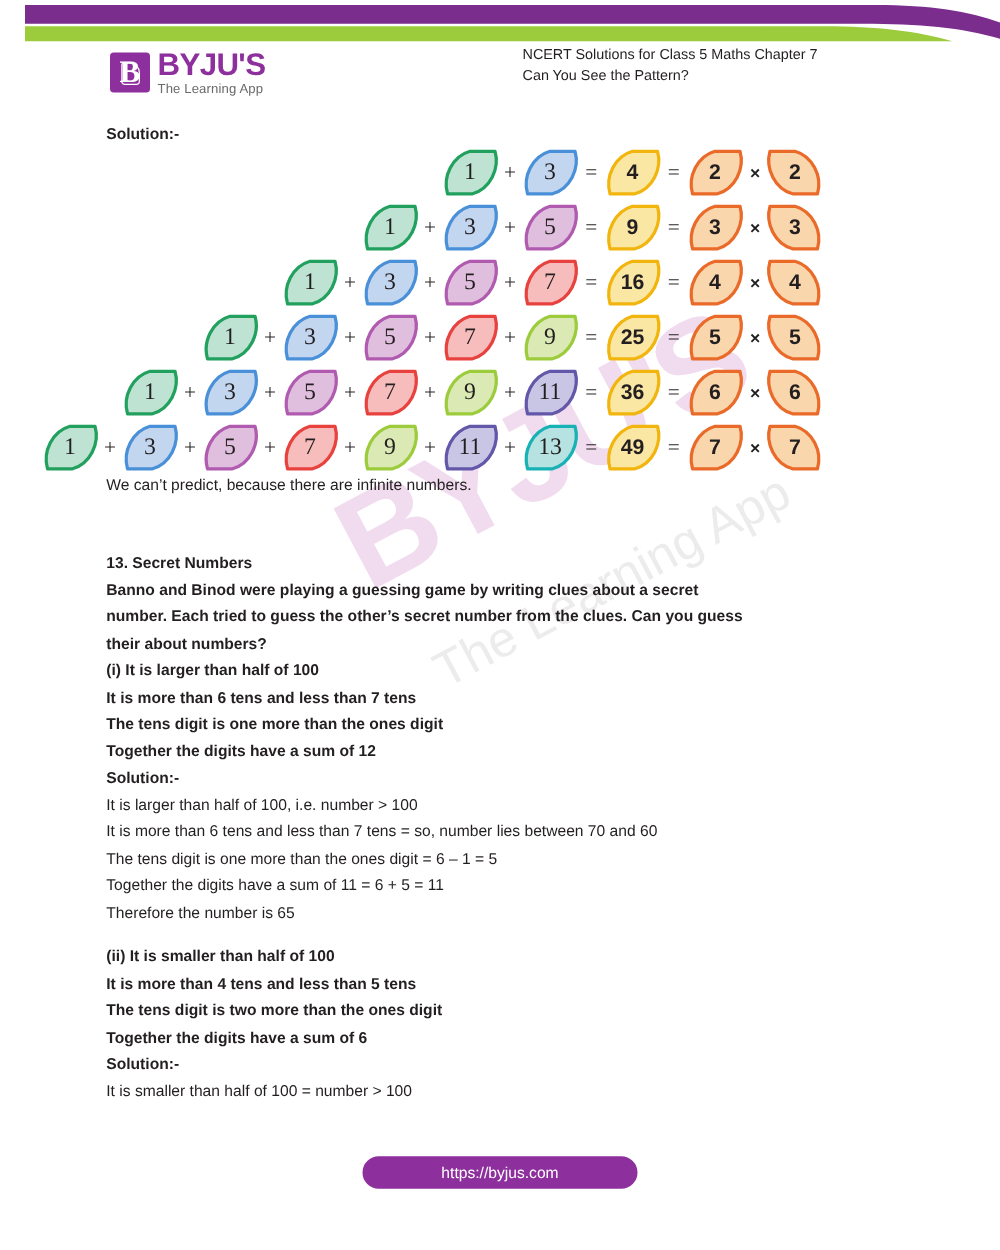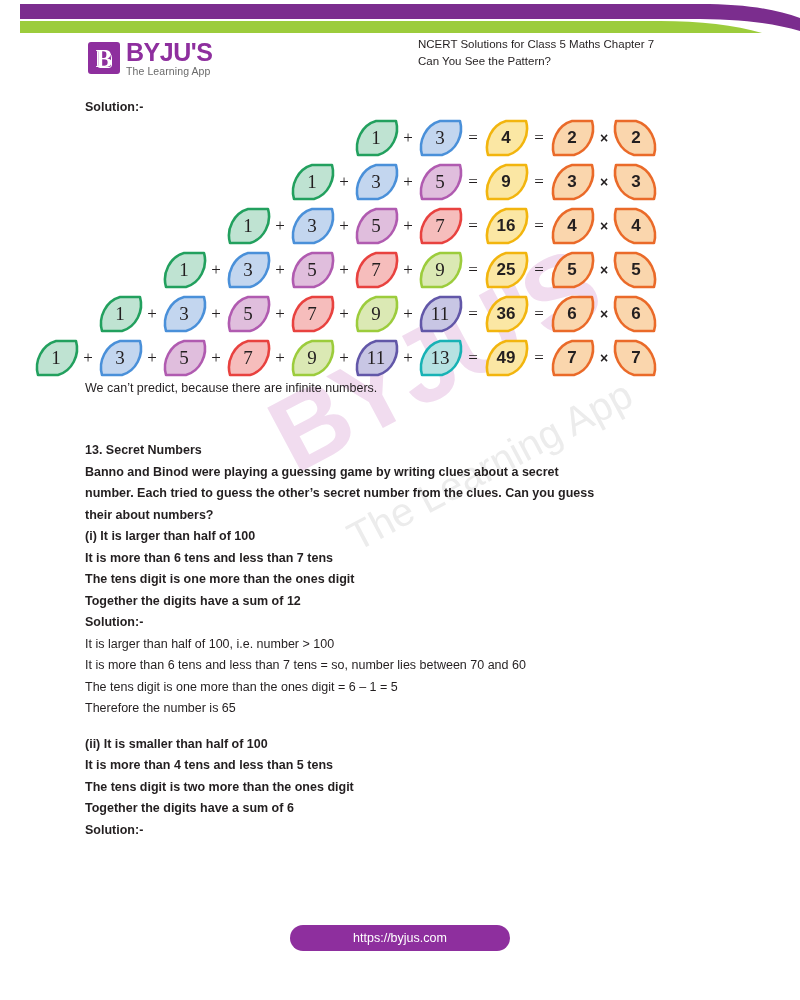--- a/index.html
+++ b/index.html
@@ -591,28 +591,30 @@
     <div class="para bold">their about numbers?</div>
 
     <div class="para bold">(i) It is larger than half of 100</div>
     <div class="para bold">It is more than 6 tens and less than 7 tens</div>
     <div class="para bold">The tens digit is one more than the ones digit</div>
     <div class="para bold">Together the digits have a sum of 12</div>
     <div class="para bold">Solution:-</div>
     <div class="para">It is larger than half of 100, i.e. number &gt; 100</div>
     <div class="para">It is more than 6 tens and less than 7 tens = so, number lies between 70 and 60</div>
     <div class="para">The tens digit is one more than the ones digit = 6 – 1 = 5</div>
+    <div class="para">Together the digits have a sum of 11 = 6 + 5 = 11</div>
     <div class="para">Therefore the number is 65</div>
 
     <div class="spacer"></div>
 
     <div class="para bold">(ii) It is smaller than half of 100</div>
     <div class="para bold">It is more than 4 tens and less than 5 tens</div>
     <div class="para bold">The tens digit is two more than the ones digit</div>
     <div class="para bold">Together the digits have a sum of 6</div>
     <div class="para bold">Solution:-</div>
+    <div class="para">It is smaller than half of 100 = number &gt; 100</div>
   </div>
 
 </div>
 
 <div class="footer-btn" style="background: rgb(142, 47, 158);">
   <span>https://byjus.com</span>
 </div>
 
 </body></html>

